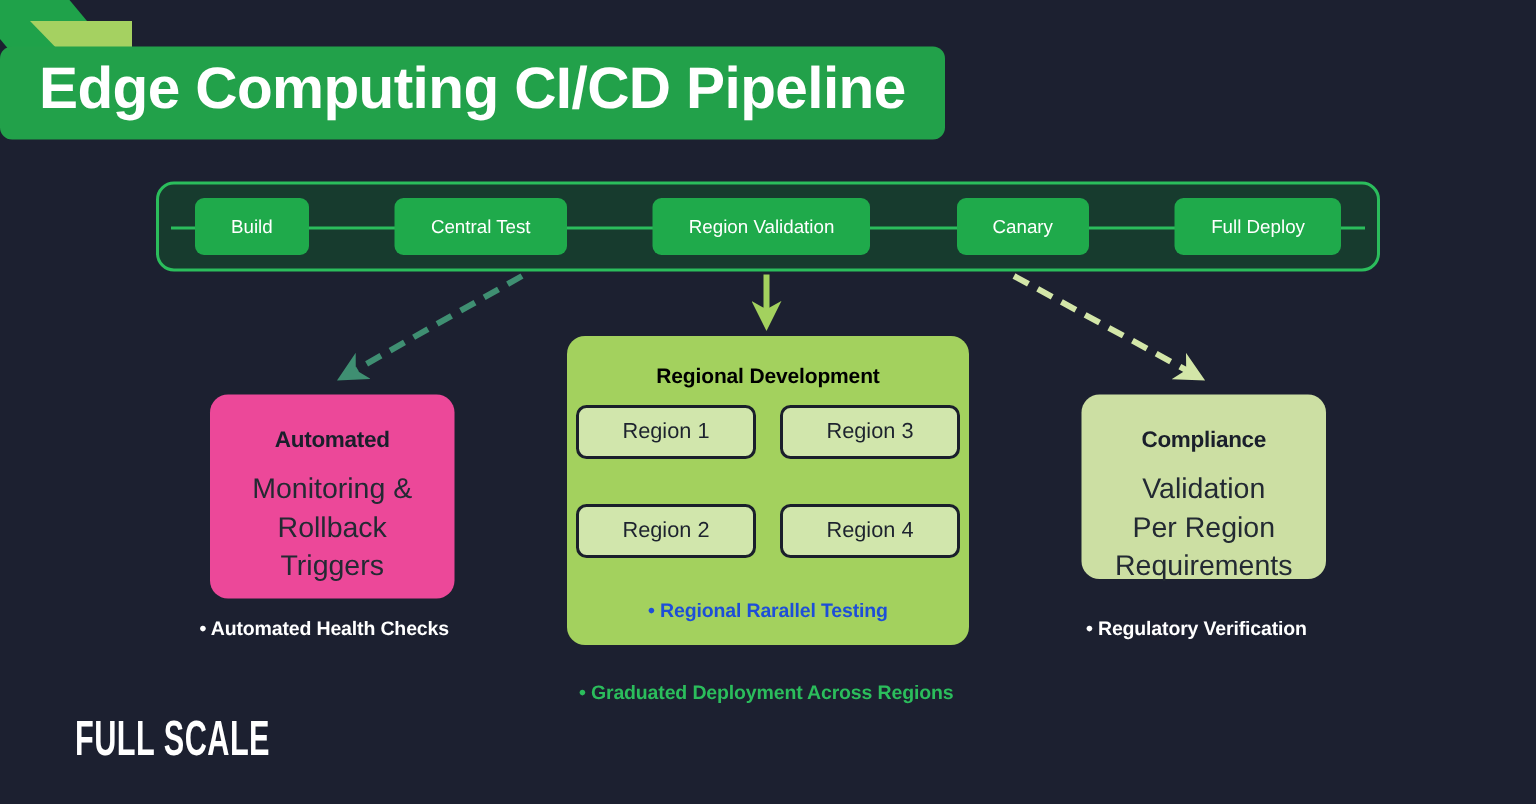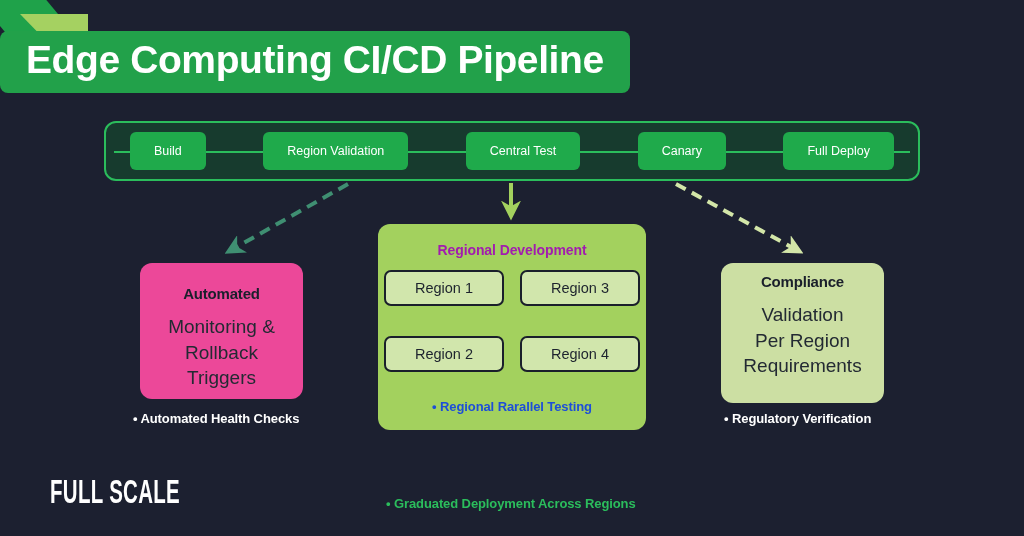--- a/index.html
+++ b/index.html
@@ -114,23 +114,23 @@
     top: 263px;
     width: 163px;
     height: 136px;
     background: #ec4899;
     padding-top: 22px;
   }
   .card-right {
     left: 721px;
     top: 263px;
     width: 163px;
-    height: 140px;
+    height: 123px;
     background: #ccdfa3;
-    padding-top: 10px;
+    padding-top: 22px;
   }
   .card-title {
     font-size: 15px;
     font-weight: bold;
     color: #1a1f2b;
     margin-bottom: 12px;
     letter-spacing: -0.2px;
   }
   .card-body {
     font-size: 19px;
@@ -144,21 +144,21 @@
     top: 224px;
     width: 268px;
     height: 206px;
     background: #a3d15e;
     padding-top: 18px;
     justify-content: flex-start;
   }
   .center-title {
     font-size: 14px;
     font-weight: bold;
-    color: #a21caf;
+    color: #000000;
     letter-spacing: -0.1px;
   }
   .region-grid {
     margin-top: 12px;
     display: grid;
     grid-template-columns: 120px 120px;
     grid-auto-rows: 36px;
     gap: 30px 16px;
   }
   .region-box {
@@ -196,21 +196,20 @@
   .caption-right { left: 724px; top: 411px; }
   .caption-bottom {
     position: absolute;
     left: 386px;
     top: 454px;
     font-size: 13px;
     font-weight: bold;
     color: #2bbd5c;
     white-space: nowrap;
     letter-spacing: -0.1px;
-    margin-top: 42px;
   }
 
   
   .logo {
     position: absolute;
     left: 50px;
     top: 473px;
     font-family: "Liberation Sans Narrow", "Liberation Sans", sans-serif;
     font-size: 33px;
     font-weight: bold;
@@ -232,22 +231,22 @@
   </svg>
 
   <div class="title-wrap">
     <div class="title-pill">Edge Computing CI/CD Pipeline</div>
   </div>
 
   <div class="pipeline">
     <div class="pipeline-rail"></div>
     <div class="stages">
       <div class="stage">Build</div>
+      <div class="stage">Central Test</div>
       <div class="stage">Region Validation</div>
-      <div class="stage">Central Test</div>
       <div class="stage">Canary</div>
       <div class="stage">Full Deploy</div>
     </div>
   </div>
 
   <svg class="arrows" viewBox="0 0 1024 536">
     <defs>
       <marker id="head-teal" markerWidth="5" markerHeight="5" refX="2.6" refY="2.5" orient="auto">
         <path d="M0,0 L5,2.5 L0,5 L1.4,2.5 Z" fill="#3f8f72"></path>
       </marker>

